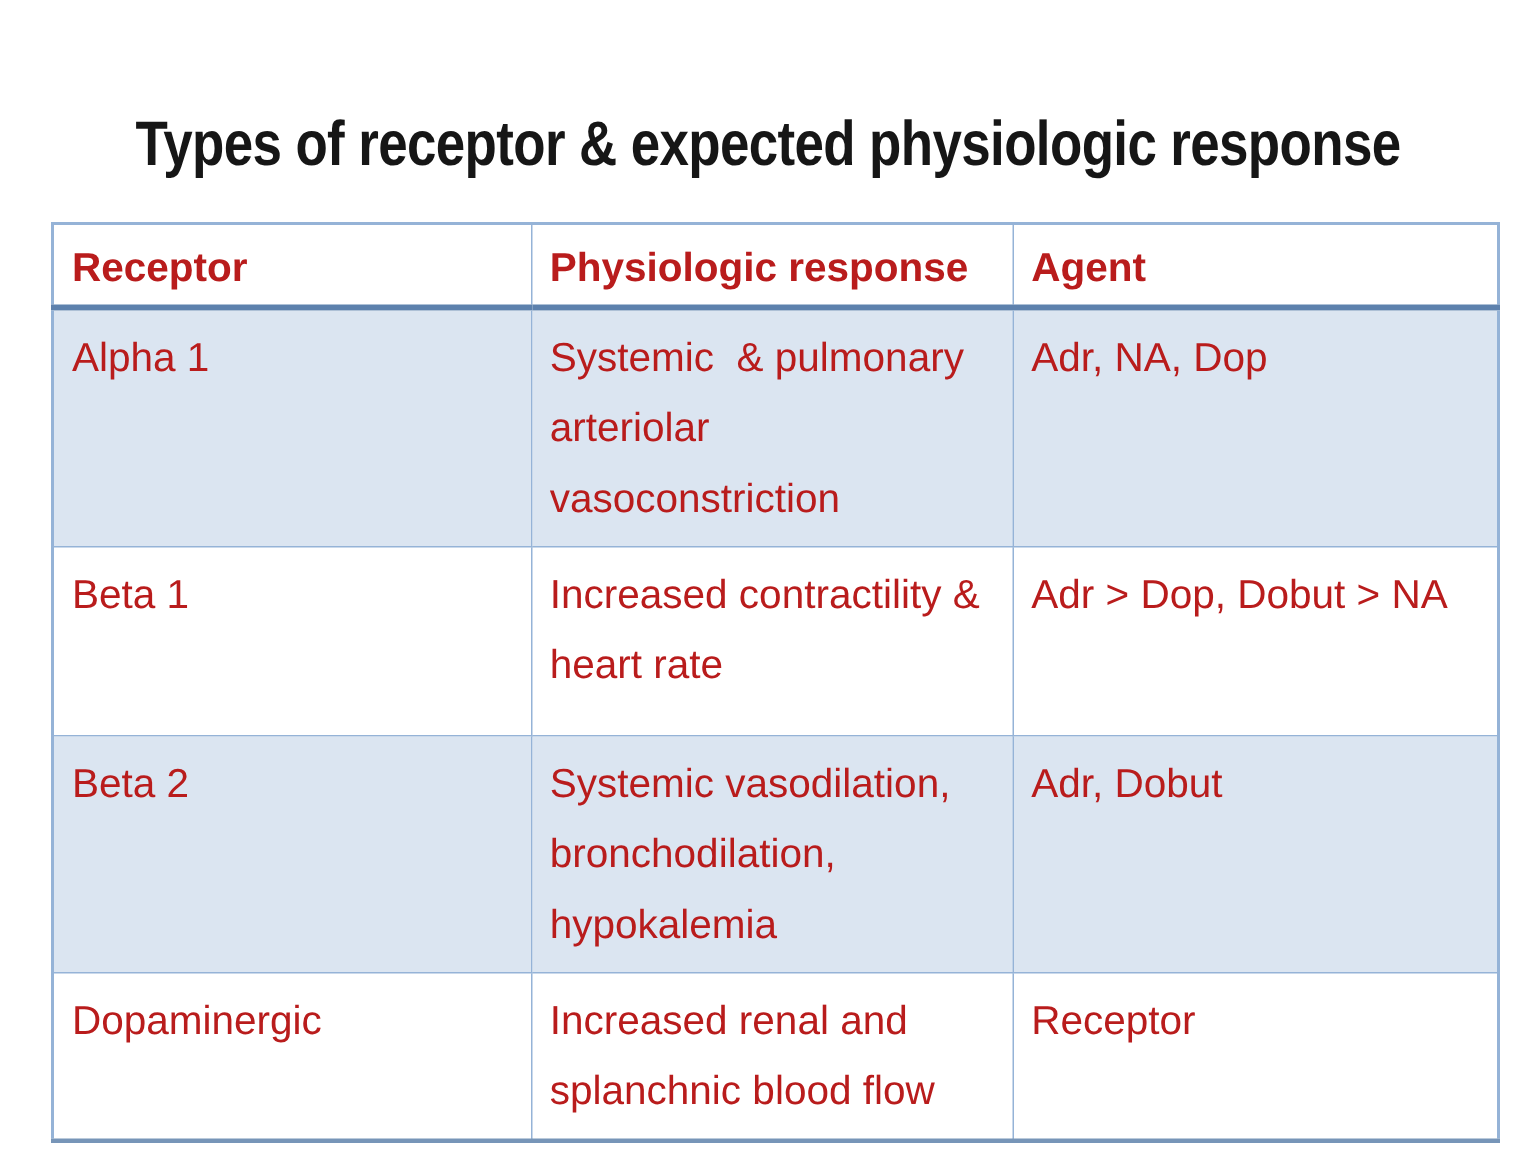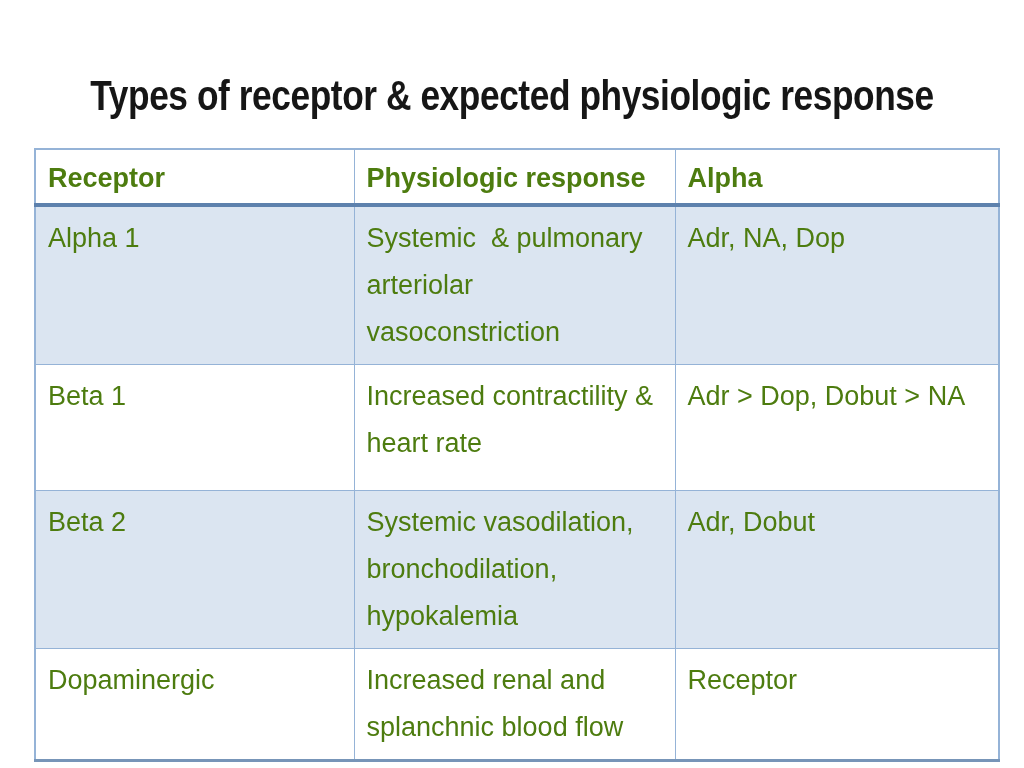--- a/index.html
+++ b/index.html
@@ -46,21 +46,21 @@
     border-bottom: 3px solid #7795b8;
   }
   table.receptor-table col.c1 { width: 319px; }
   table.receptor-table col.c2 { width: 321px; }
   table.receptor-table col.c3 { width: 324px; }
   th, td {
     border: 1.5px solid #95b3d7;
     vertical-align: top;
     text-align: left;
     padding: 8px 6px 8px 12px;
-    color: #4d7c0f;
+    color: #b91c1c;
     font-size: 27px;
     line-height: 47px;
     white-space: pre-wrap;
     overflow: hidden;
   }
   thead tr { height: 50px; }
   thead th {
     font-weight: bold;
     border-bottom: 4px solid #5d81ad;
     background: #ffffff;
@@ -86,21 +86,21 @@
   <table class="receptor-table">
     <colgroup>
       <col class="c1">
         <col class="c2">
         <col class="c3">
     </colgroup>
     <thead>
       <tr>
         <th>Receptor</th>
         <th>Physiologic response</th>
-        <th>Alpha</th>
+        <th>Agent</th>
       </tr>
     </thead>
     <tbody id="table-body">
         <tr class="shaded">
           <td>Alpha 1</td>
           <td>Systemic  &amp; pulmonary arteriolar vasoconstriction</td>
           <td>Adr, NA, Dop</td>
         </tr>
         <tr class="plain">
           <td>Beta 1</td>

